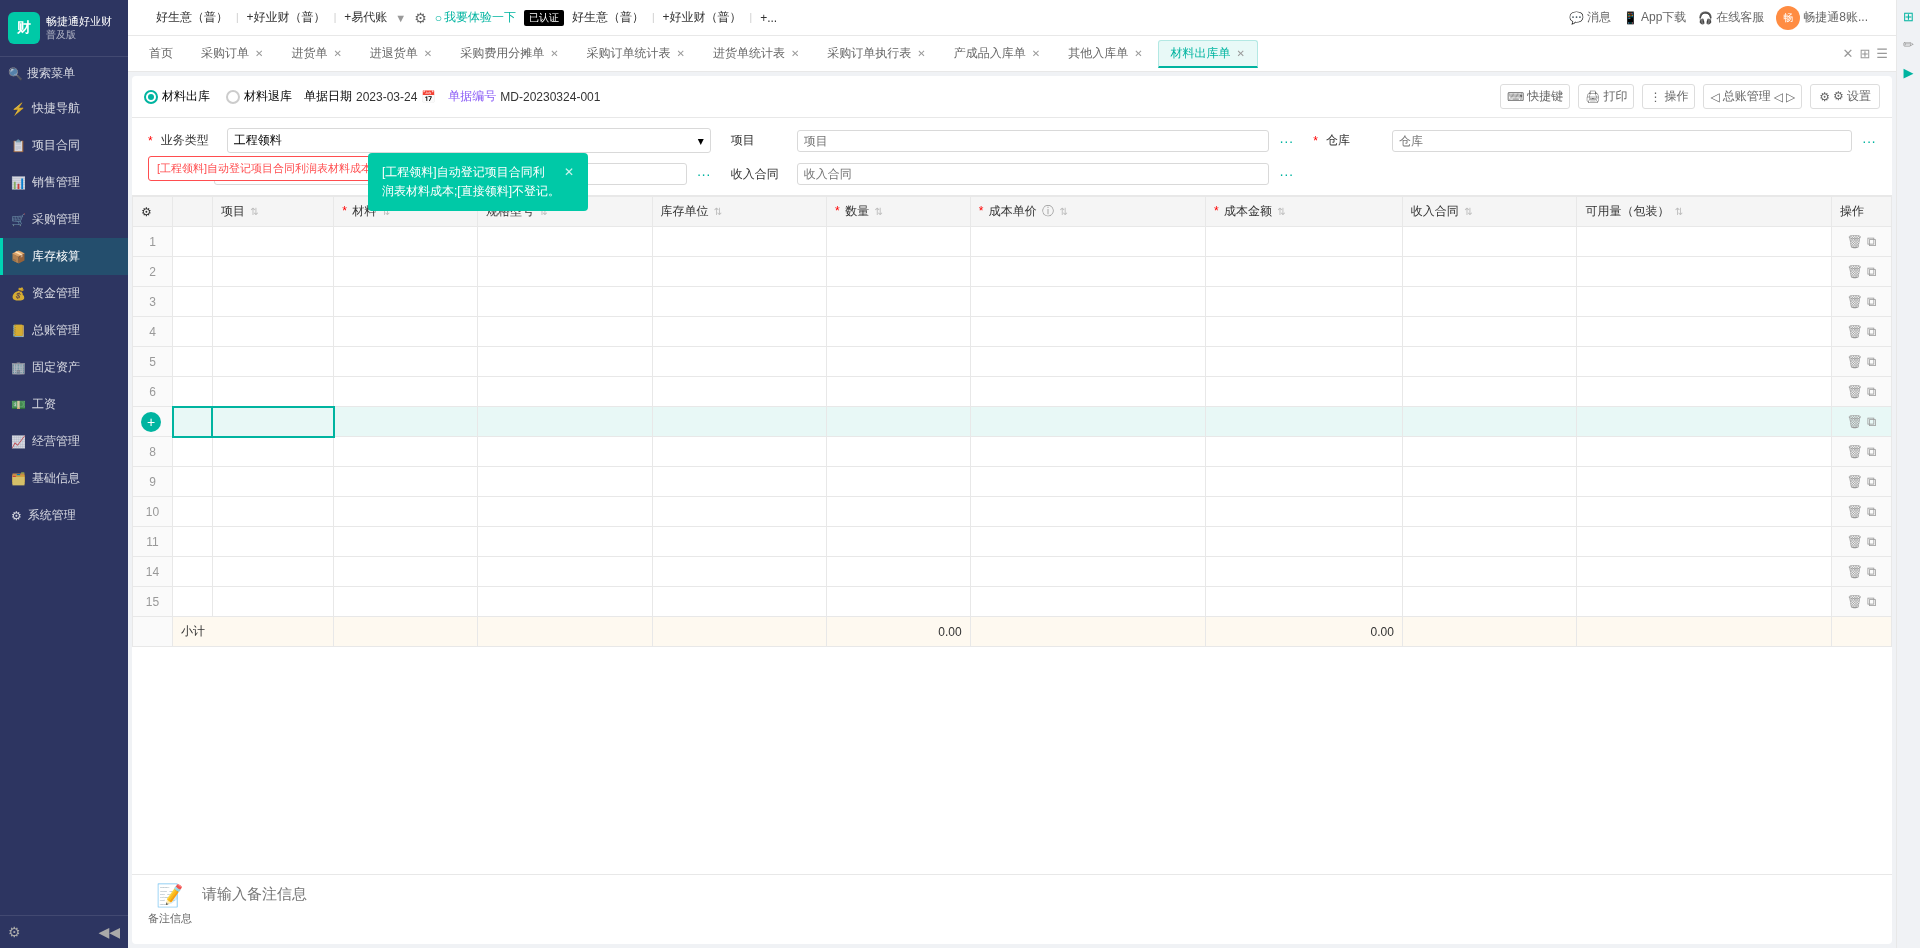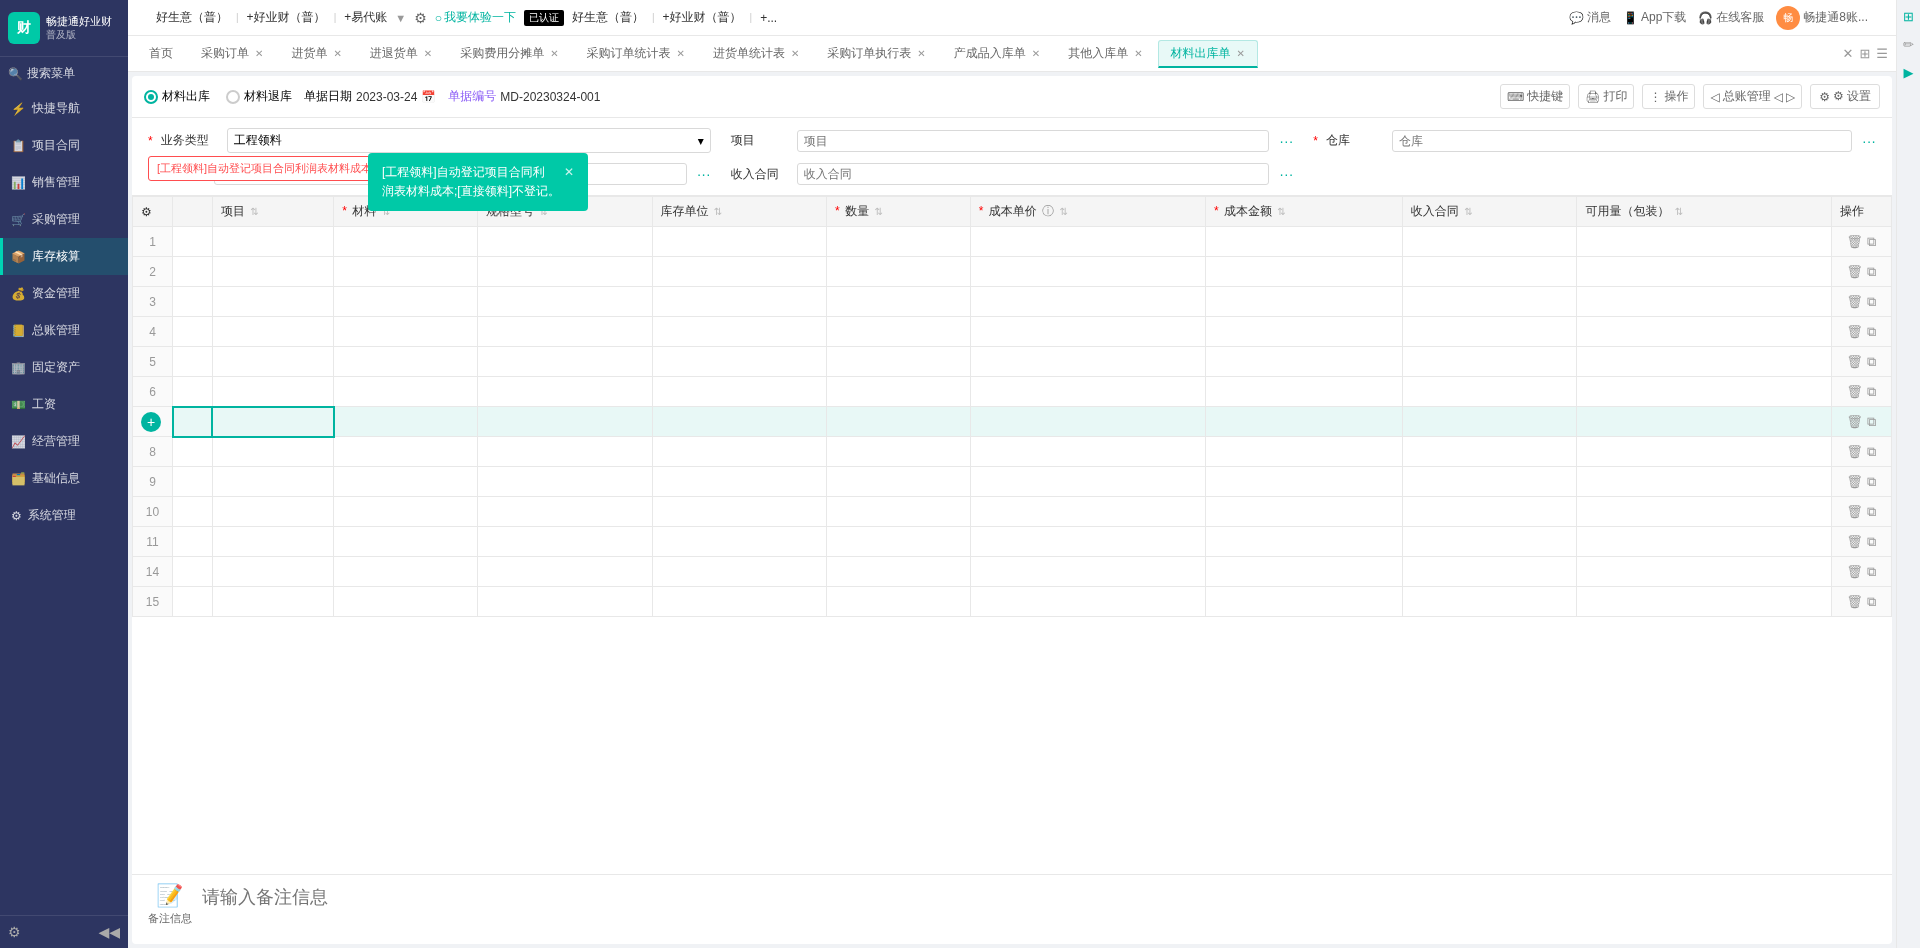--- a/index.html
+++ b/index.html
@@ -77,21 +77,21 @@
     .table-header-row th:first-child { width: 40px; }
     .gear-header { text-align: center; }
     .add-row-btn { display: flex; align-items: center; justify-content: center; width: 20px; height: 20px; background: #00b4a0; border-radius: 50%; cursor: pointer; color: #fff; font-size: 14px; }
     .subtotal-row td { background: #fef9f0; font-weight: 500; color: #333; }
     .highlight-row td { background: #e8f8f6; }
 
     
     .notes-area { padding: 8px 16px; border-top: 1px solid #e8e8e8; display: flex; align-items: flex-start; gap: 10px; min-height: 70px; flex-shrink: 0; }
     .notes-icon { color: #00b4a0; font-size: 20px; display: flex; flex-direction: column; align-items: center; gap: 2px; }
     .notes-label { font-size: 11px; color: #666; }
-    .notes-input { flex: 1; border: none; outline: none; font-size: 18px; color: #404040; resize: none; padding-top: 2px; }
+    .notes-input { flex: 1; border: none; outline: none; font-size: 15px; color: #404040; resize: none; padding-top: 2px; }
 
     
     .footer { padding: 10px 16px; border-top: 1px solid #e8e8e8; display: flex; justify-content: flex-end; gap: 10px; background: #fff; flex-shrink: 0; }
     .btn { padding: 6px 18px; border-radius: 3px; cursor: pointer; font-size: 13px; border: 1px solid #ddd; }
     .btn-default { background: #fff; color: #666; }
     .btn-secondary { background: #fff; color: #00b4a0; border-color: #00b4a0; }
     .btn-primary { background: #00b4a0; color: #fff; border-color: #00b4a0; display: flex; align-items: center; gap: 4px; }
 
     
     .right-panel { width: 24px; background: #f0f2f5; border-left: 1px solid #e8e8e8; display: flex; flex-direction: column; align-items: center; padding: 6px 0; gap: 8px; flex-shrink: 0; }
@@ -672,20 +672,33 @@
               <td></td>
               <td></td>
             <td class="action-col">
                 <div class="action-icons">
                   <span class="action-icon">🗑</span>
                   <span class="action-icon">⧉</span>
                 </div>
               </td>
           </tr>
 
+          <tr class="subtotal-row">
+            <td class="row-num"></td>
+            <td colspan="2">小计</td>
+            <td></td>
+            <td></td>
+            <td></td>
+            <td style="text-align:right;">0.00</td>
+            <td></td>
+            <td style="text-align:right;">0.00</td>
+            <td></td>
+            <td></td>
+            <td></td>
+          </tr>
         </tbody>
       </table>
     </div>
 
     <div class="notes-area">
       <div class="notes-icon">
         <span style="font-size:22px;color:#00b4a0;">📝</span>
         <span class="notes-label">备注信息</span>
       </div>
       <textarea class="notes-input" placeholder="请输入备注信息" style=""></textarea>

